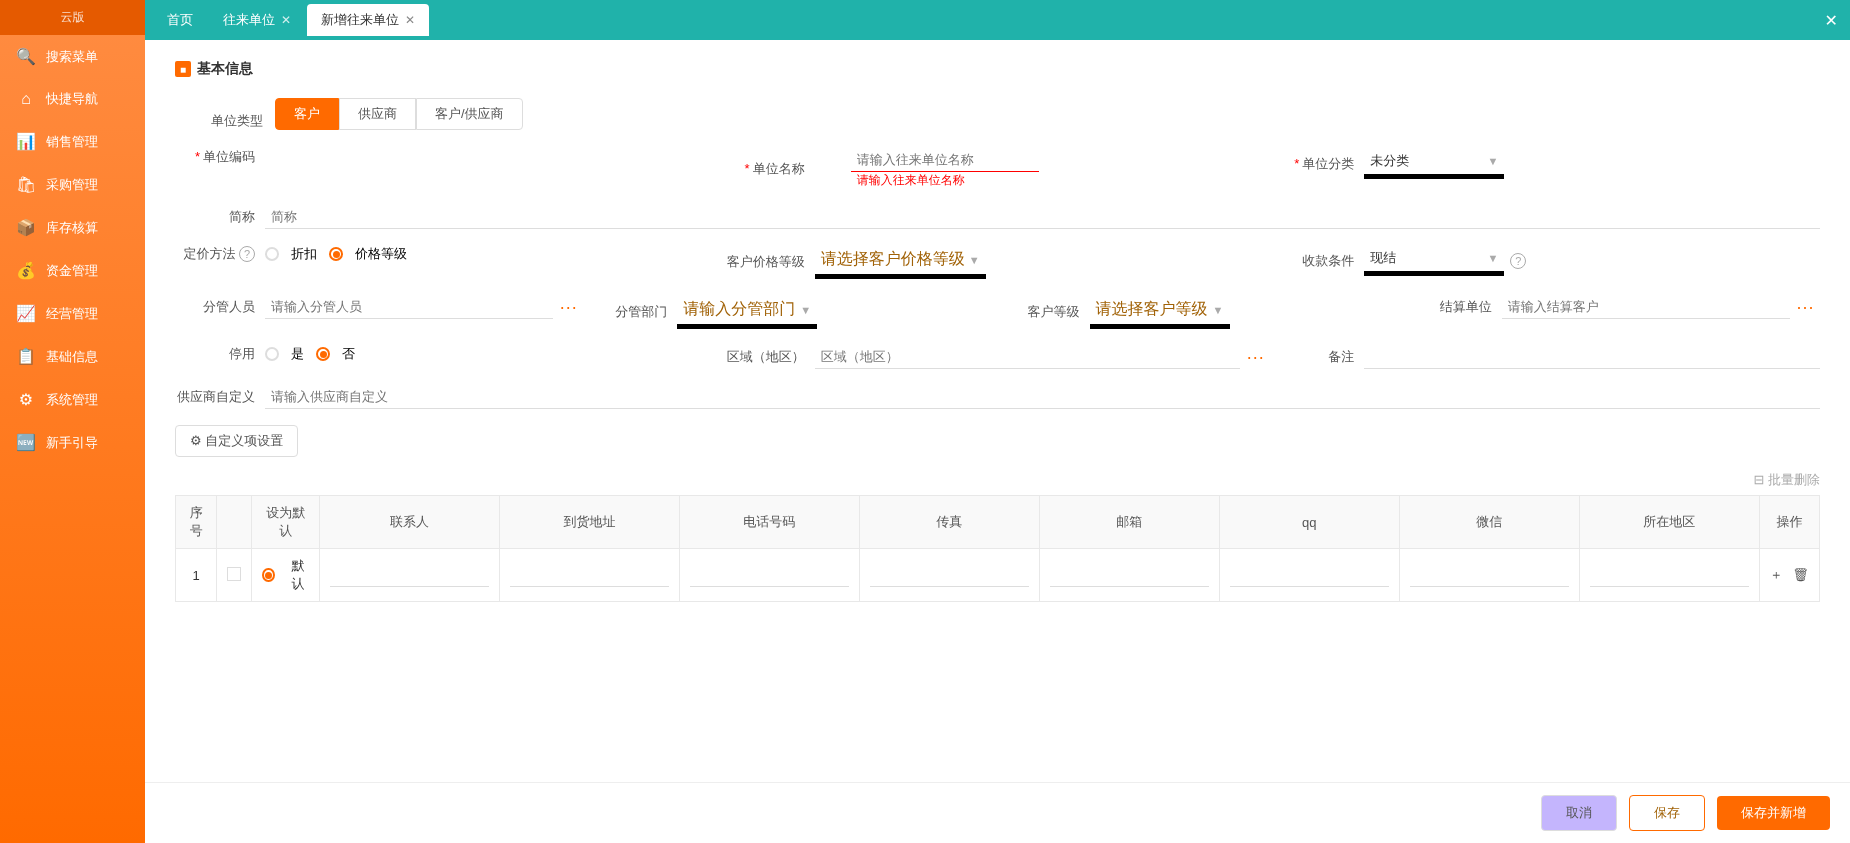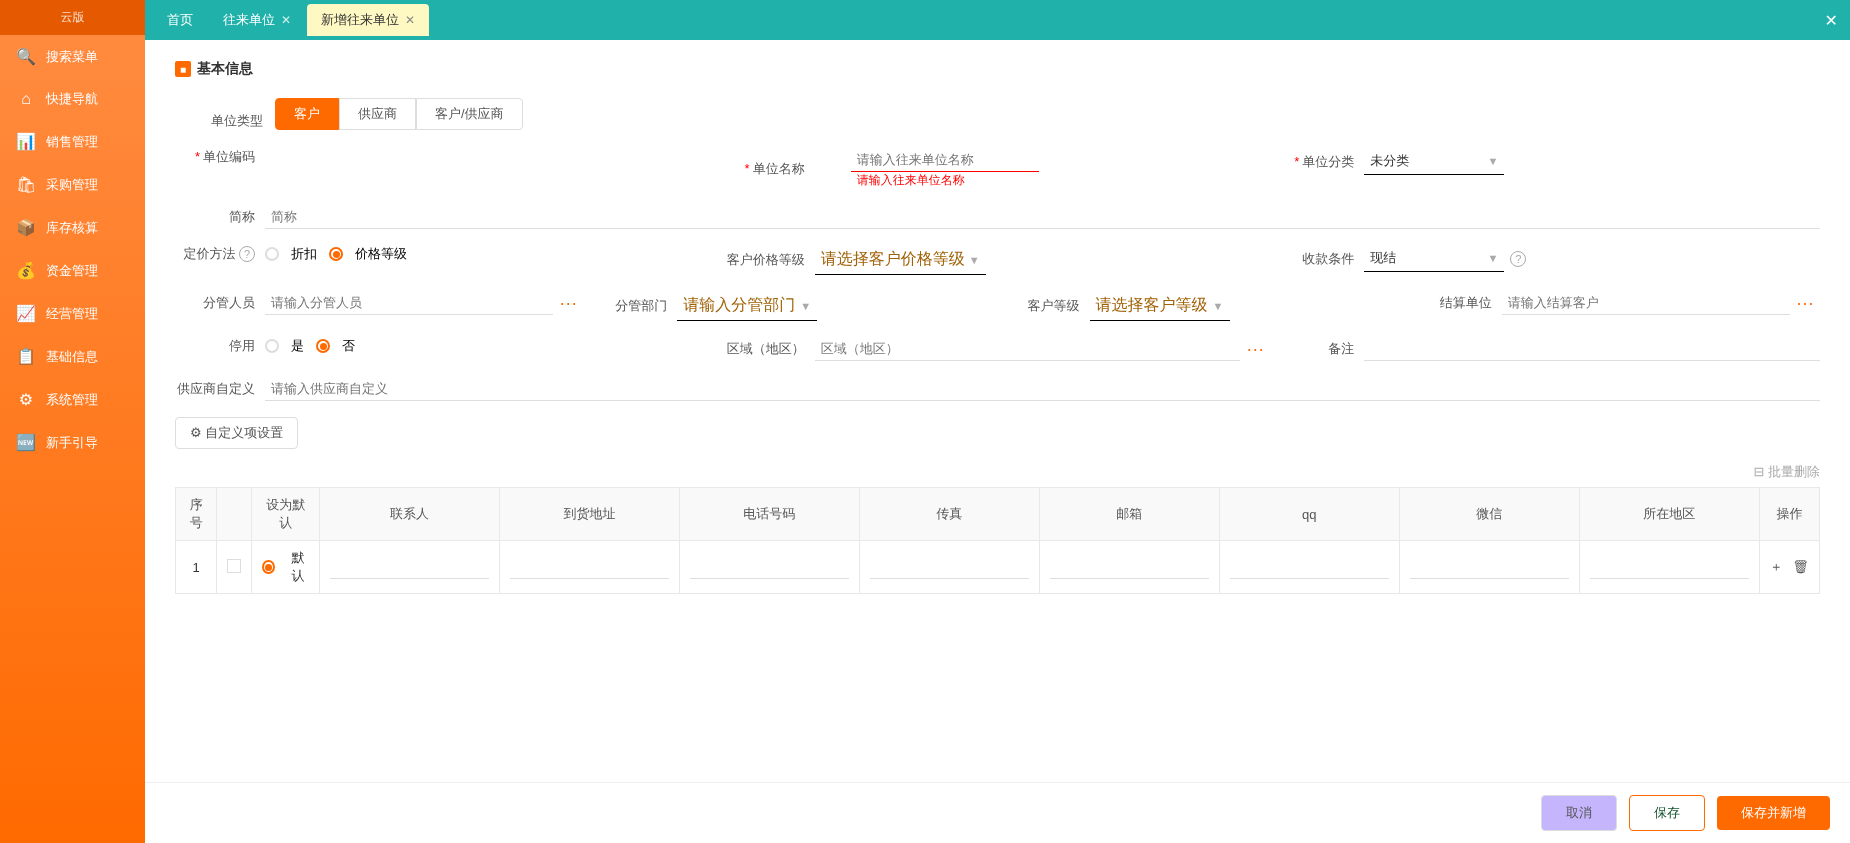--- a/index.html
+++ b/index.html
@@ -66,21 +66,21 @@
       align-items: center;
       padding: 0 14px;
       height: 32px;
       border-radius: 4px 4px 0 0;
       cursor: pointer;
       gap: 6px;
       font-size: 13px;
       color: white;
     }
     .tab.active {
-      background: #fef9c3;
+      background: #ffffff;
       color: #333;
     }
     .tab-x { font-size: 12px; color: #888; cursor: pointer; }
     .tab:not(.active) .tab-x { color: rgba(255,255,255,0.8); }
 
     
     .form-area {
       flex: 1;
       background: white;
       overflow-y: auto;
@@ -176,21 +176,21 @@
     .error-msg {
       color: red;
       font-size: 12px;
       margin-left: 6px;
       display: block;
     }
 
     .form-select {
       display: flex;
       align-items: center;
-      border-bottom: 1px solid #000000;
+      border-bottom: 5px solid #000000;
       padding: 4px 6px;
       min-width: 140px;
       cursor: pointer;
       gap: 4px;
       color: #555;
     }
     .form-select .placeholder { color: #a16207; flex: 1; font-size: 16px; }
     .form-select .value { flex: 1; font-size: 13px; color: #333; }
     .chevron { color: #aaa; font-size: 11px; }
 
@@ -282,21 +282,21 @@
       font-size: 13px;
       color: #555;
     }
     .btn-save {
       padding: 8px 24px;
       border: 1px solid #ff6a00;
       background: white;
       border-radius: 4px;
       cursor: pointer;
       font-size: 13px;
-      color: #14532d;
+      color: #a16207;
     }
     .btn-save-new {
       padding: 8px 24px;
       border: none;
       background: #ff6a00;
       border-radius: 4px;
       cursor: pointer;
       font-size: 13px;
       color: white;
     }

